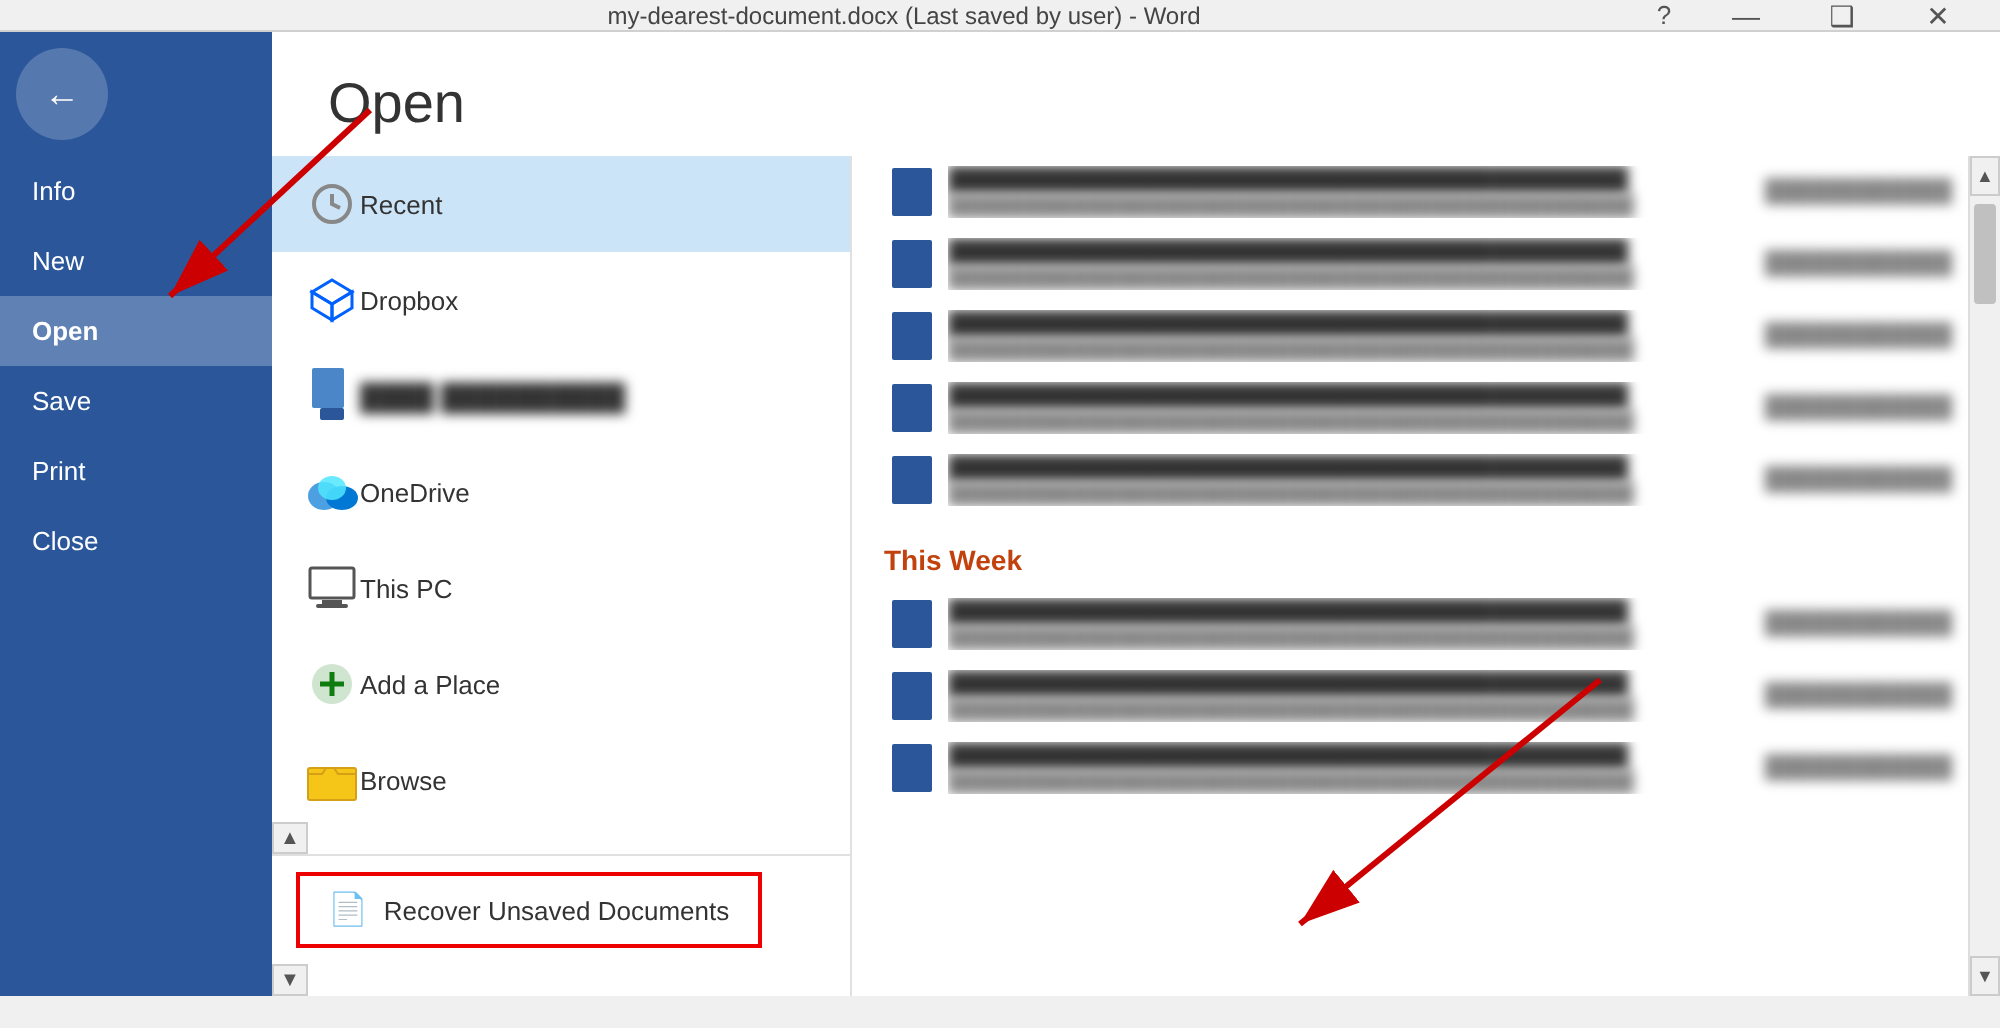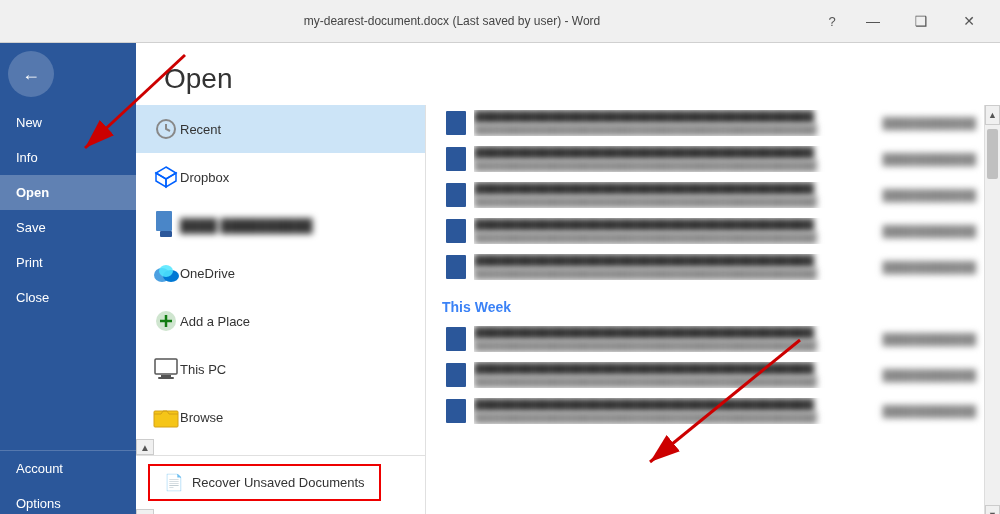--- a/index.html
+++ b/index.html
@@ -7,21 +7,21 @@
       width: 1000px;
       height: 514px;
       font-family: 'Segoe UI', Arial, sans-serif;
       overflow: hidden;
       background: #f0f0f0;
       position: relative;
     }
 
     
     .title-bar {
-      height: 43px;
+      height: 16px;
       background: #f0f0f0;
       display: flex;
       align-items: center;
       justify-content: space-between;
       padding: 0 8px;
       border-bottom: 1px solid #d0d0d0;
     }
     .title-bar-title {
       font-size: 12px;
       color: #444;
@@ -189,21 +189,21 @@
     
     .recent-panel {
       flex: 1;
       overflow-y: auto;
       padding: 0 16px;
       position: relative;
     }
     .recent-section-title {
       font-size: 14px;
       font-weight: 600;
-      color: #3b82f6;
+      color: #c2410c;
       padding: 14px 0 6px;
     }
     .file-item {
       display: flex;
       align-items: center;
       padding: 5px 4px;
       gap: 8px;
       cursor: pointer;
       border-radius: 2px;
     }
@@ -324,46 +324,38 @@
 </div>
 
 <div class="app-body">
 
   <div class="sidebar">
     <div class="back-btn">
       <span>←</span>
     </div>
     <div class="sidebar-nav">
       <div class="sidebar-item">
+        <span>Info</span>
+      </div>
+      <div class="sidebar-item">
         <span>New</span>
-      </div>
-      <div class="sidebar-item">
-        <span>Info</span>
       </div>
       <div class="sidebar-item active">
         <span>Open</span>
       </div>
       <div class="sidebar-item">
         <span>Save</span>
       </div>
       <div class="sidebar-item">
         <span>Print</span>
       </div>
       <div class="sidebar-item">
         <span>Close</span>
       </div>
       <div class="sidebar-spacer"></div>
-      <div class="sidebar-bottom">
-        <div class="sidebar-item">
-          <span>Account</span>
-        </div>
-        <div class="sidebar-item">
-          <span>Options</span>
-        </div>
-      </div>
     </div>
   </div>
 
   <div class="content">
     <div class="content-header">
       <div class="content-title">Open</div>
     </div>
     <div class="content-body">
 
       <div class="places-panel">
@@ -407,39 +399,39 @@
               <svg width="28" height="20" viewBox="0 0 28 20">
                   <ellipse cx="10" cy="12" rx="8" ry="7" fill="#0078d4" opacity="0.7"></ellipse>
                   <ellipse cx="19" cy="13" rx="8" ry="6" fill="#0078d4"></ellipse>
                   <ellipse cx="14" cy="8" rx="7" ry="6" fill="#50e6ff" opacity="0.85"></ellipse>
                 </svg>
             </div>
             <span class="place-label">OneDrive</span>
           </div>
 
           <div class="place-item">
+            <div class="place-icon thispc-icon">
+              <svg width="24" height="22" viewBox="0 0 24 22">
+                  <rect x="1" y="1" width="22" height="15" rx="1" fill="none" stroke="#555" stroke-width="1.5"></rect>
+                  <rect x="7" y="17" width="10" height="3" fill="#555"></rect>
+                  <rect x="4" y="19" width="16" height="2" rx="1" fill="#555"></rect>
+                </svg>
+            </div>
+            <span class="place-label">This PC</span>
+          </div>
+
+          <div class="place-item">
             <div class="place-icon addplace-icon">
               <svg width="24" height="24" viewBox="0 0 24 24">
                   <circle cx="12" cy="12" r="10" fill="#107c10" opacity="0.2"></circle>
                   <line x1="12" y1="6" x2="12" y2="18" stroke="#107c10" stroke-width="2.5"></line>
                   <line x1="6" y1="12" x2="18" y2="12" stroke="#107c10" stroke-width="2.5"></line>
                 </svg>
             </div>
             <span class="place-label">Add a Place</span>
-          </div>
-
-          <div class="place-item">
-            <div class="place-icon thispc-icon">
-              <svg width="24" height="22" viewBox="0 0 24 22">
-                  <rect x="1" y="1" width="22" height="15" rx="1" fill="none" stroke="#555" stroke-width="1.5"></rect>
-                  <rect x="7" y="17" width="10" height="3" fill="#555"></rect>
-                  <rect x="4" y="19" width="16" height="2" rx="1" fill="#555"></rect>
-                </svg>
-            </div>
-            <span class="place-label">This PC</span>
           </div>
 
           <div class="place-item">
             <div class="place-icon browse-icon">
               <svg width="26" height="22" viewBox="0 0 26 22">
                   <rect x="1" y="5" width="24" height="16" rx="1" fill="#f5c518" stroke="#d4a017" stroke-width="1"></rect>
                   <path d="M1,8 L8,8 L10,5 L14,5 L16,8 L25,8" stroke="#d4a017" stroke-width="1" fill="none"></path>
                 </svg>
             </div>
             <span class="place-label">Browse</span>

